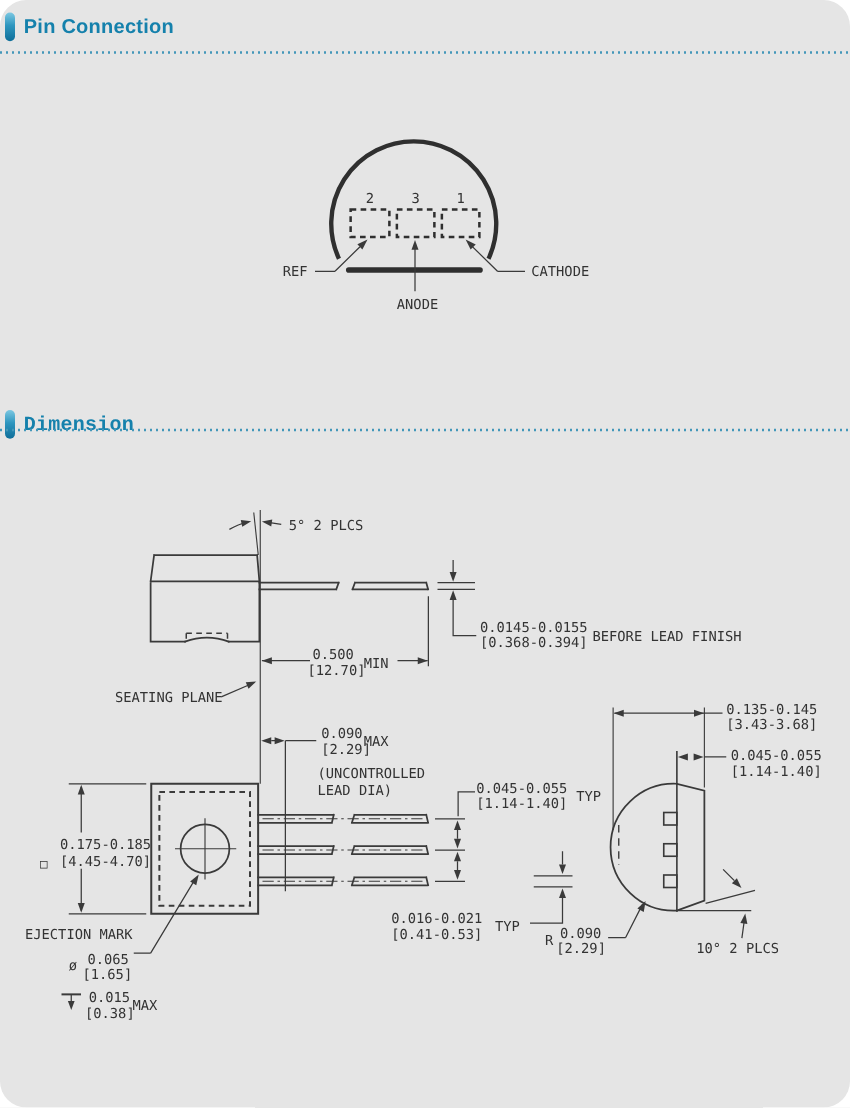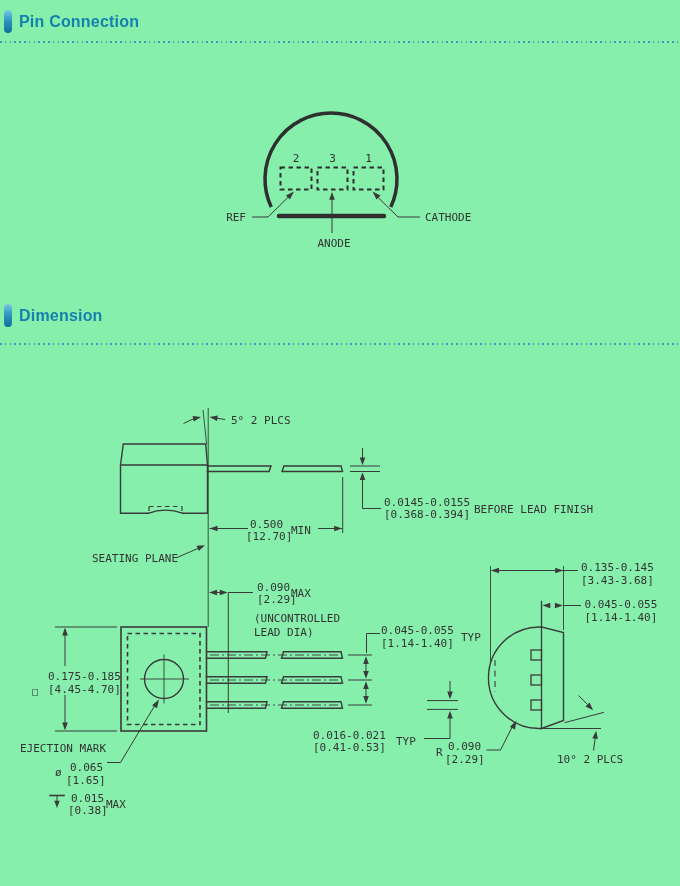--- a/index.html
+++ b/index.html
@@ -1,17 +1,17 @@
 <!DOCTYPE html>
 <html><head>
 <meta charset="utf-8">
 <style>
   html,body{margin:0;padding:0;background:#ffffff;}
-  #page{position:relative;width:680px;height:886px;background:#86efac;overflow:hidden;
-        font-family:"Liberation Sans",sans-serif;}
+  #page{position:relative;width:680px;height:886px;background:#e5e5e5;overflow:hidden;
+        font-family:"Liberation Sans",sans-serif;border-radius:21px;}
   .sec-header{position:absolute;left:0;width:680px;height:26px;}
   .sec-bar{position:absolute;left:4px;top:0;width:8px;height:23px;border-radius:4px;
            background:linear-gradient(180deg,#7cc8e2 0%,#2e96bf 45%,#0e6e99 100%);}
   .sec-title{position:absolute;left:19px;top:0;line-height:24px;font-size:16px;font-weight:700;
              color:#1581ac;letter-spacing:0.2px;}
   .sec-divider{position:absolute;left:0;width:680px;height:2px;
                background:repeating-linear-gradient(90deg,#4397b9 0 1.6px,transparent 1.6px 4.8px);}
   svg{position:absolute;left:0;top:0;}
   .ln{stroke:#3a3a3a;stroke-width:1.4;fill:none;stroke-linecap:square;}
   .thin{stroke:#3a3a3a;stroke-width:0.9;fill:none;}
@@ -29,21 +29,21 @@
 <body>
 
 <div id="page">
 
   <div class="sec-header" style="top:10px;">
     <div class="sec-bar"></div>
     <div class="sec-title">Pin Connection</div>
   </div>
   <div class="sec-divider" style="top:41px;"></div>
 
-  <div class="sec-header" style="top:304px;">
+  <div class="sec-header" style="top:328px;font-family:Liberation Mono, monospace;">
     <div class="sec-bar"></div>
     <div class="sec-title">Dimension</div>
   </div>
   <div class="sec-divider" style="top:343px;"></div>
 
   <svg width="680" height="886" viewBox="0 0 680 886">
 
     <g>
       <path class="thick" d="M271.2 207 A66 66 0 1 1 390.8 207"></path>
       <path class="flat" d="M279 216 H384"></path>

